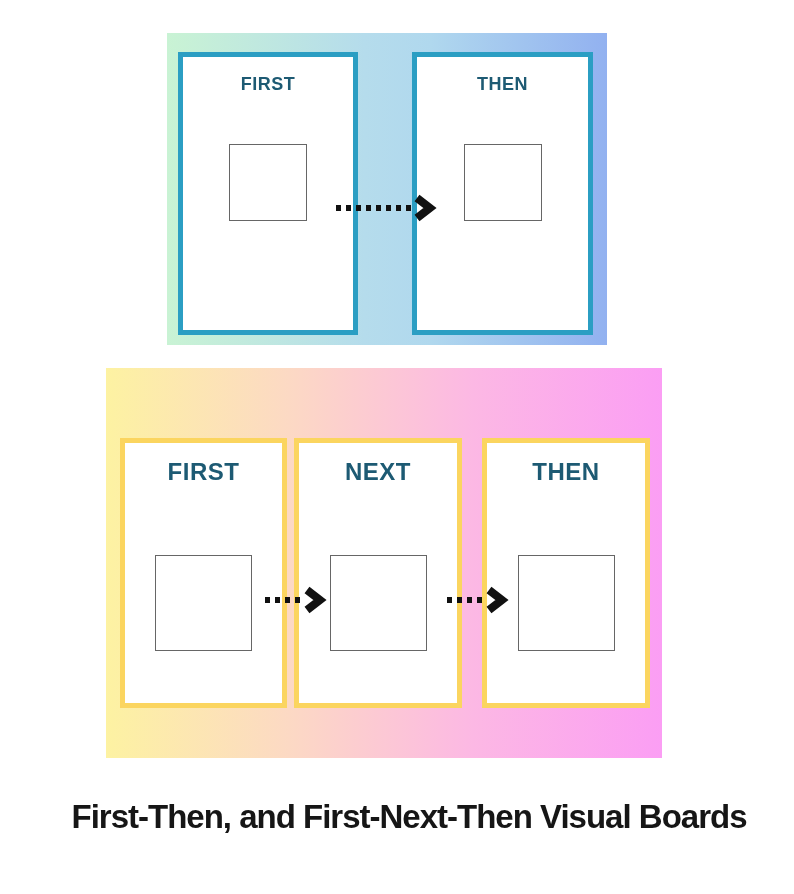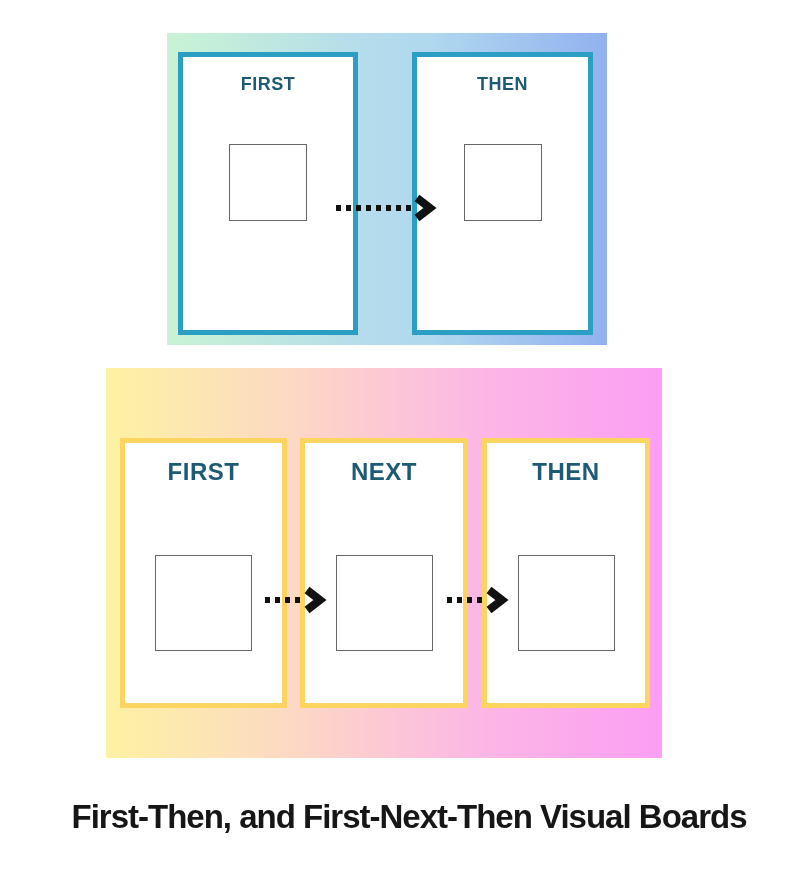--- a/index.html
+++ b/index.html
@@ -42,21 +42,21 @@
     border: 5px solid #2b9ec3;
   }
   .board-top .card.c1 { left: 11px; }
   .board-top .card.c2 { left: 245px; width: 181px; }
 
   .board-bottom .card {
     top: 70px; width: 168px; height: 270px;
     border: 5px solid #fbd55f;
   }
   .board-bottom .card.c1 { left: 14px; width: 167px; }
-  .board-bottom .card.c2 { left: 194px; }
+  .board-bottom .card.c2 { left: 188px; }
   .board-bottom .card.c3 { left: 376px; }
 
   .card-label {
     font-weight: 700;
     color: #1d5a73;
     letter-spacing: 0.5px;
   }
   .board-top .card-label { margin-top: 17px; font-size: 18px; }
   .board-bottom .card-label { margin-top: 15px; font-size: 24px; }
 

